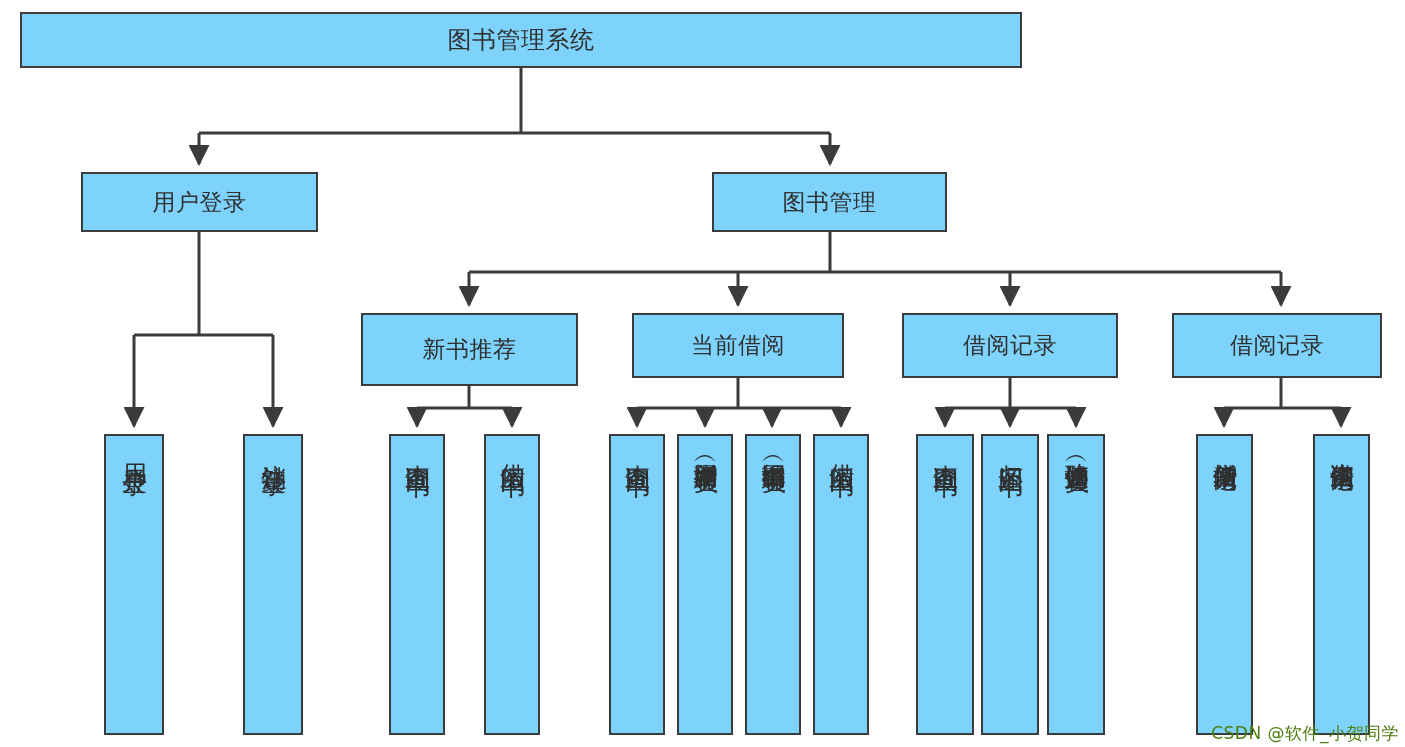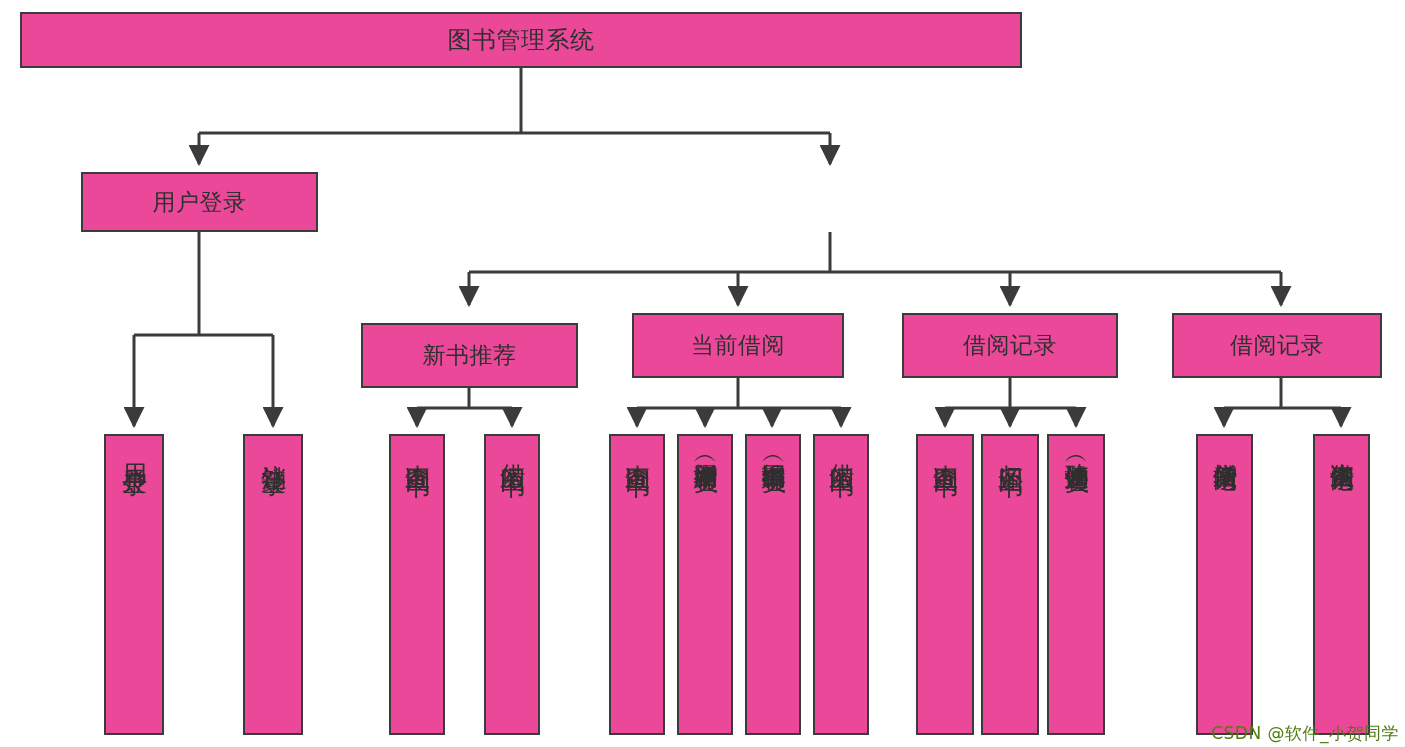--- a/index.html
+++ b/index.html
@@ -23,21 +23,21 @@
     left: 0;
     top: 0;
     width: 1405px;
     height: 747px;
     pointer-events: none;
   }
   .node {
     position: absolute;
     box-sizing: border-box;
     border: 2px solid #3b3b3b;
-    background: #ec4899;
+    background: #7dd3fc;
     display: flex;
     align-items: center;
     justify-content: center;
     color: #2e2e2e;
   }
   .node-label {
     color: #2f2f2f;
     letter-spacing: 0.5px;
     white-space: nowrap;
   }
@@ -135,22 +135,25 @@
   </svg>
 
   <div class="node h root" style="left:20px; top:12px; width:1002px; height:56px;">
     <span class="node-label">图书管理系统</span>
   </div>
 
   <div class="node h" style="left:81px; top:172px; width:237px; height:60px;">
     <span class="node-label">用户登录</span>
   </div>
 
-
-  <div class="node h" style="left:361px; top:323px; width:217px; height:65px;">
+  <div class="node h" style="left:712px; top:172px; width:235px; height:60px;">
+    <span class="node-label">图书管理</span>
+  </div>
+
+  <div class="node h" style="left:361px; top:313px; width:217px; height:73px;">
     <span class="node-label">新书推荐</span>
   </div>
 
   <div class="node h" style="left:632px; top:313px; width:212px; height:65px;">
     <span class="node-label">当前借阅</span>
   </div>
 
   <div class="node h" style="left:902px; top:313px; width:216px; height:65px;">
     <span class="node-label">借阅记录</span>
   </div>

